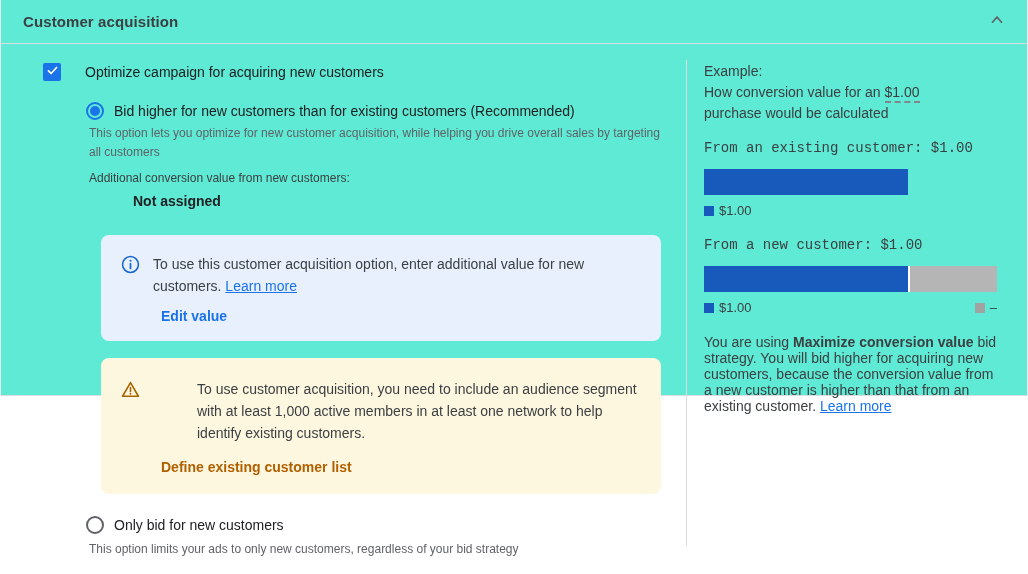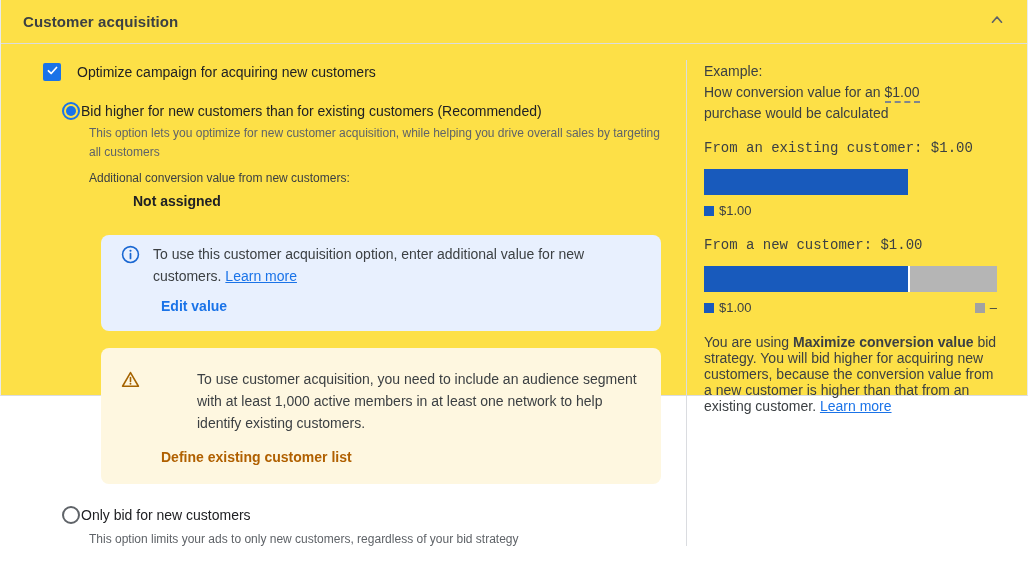--- a/index.html
+++ b/index.html
@@ -6,65 +6,65 @@
   html, body { background: #fff; }
   body {
     width: 1028px; height: 574px;
     font-family: "Liberation Sans", "DejaVu Sans", sans-serif;
     color: #3c4043;
     overflow: hidden;
   }
   .card {
     position: relative;
     width: 1028px; height: 396px;
-    background: #fde047;
+    background: #5eead4;
     border-left: 1px solid #e8eaed;
     border-right: 1px solid #e8eaed;
     border-bottom: 1px solid #dadce0;
   }
   
   .hdr {
     height: 44px;
     display: flex; align-items: center; justify-content: space-between;
     padding: 0 18px 0 22px;
     border-bottom: 1px solid #dadce0;
   }
   .hdr-title { font-size: 15px; font-weight: bold; color: #3c4043; letter-spacing: .1px; }
   .chevron-btn { width: 24px; height: 24px; display: flex; align-items: center; justify-content: center; cursor: pointer; background: none; border: none; }
   
   .bodyrow { display: flex; height: 521px; }
   .leftcol { width: 685px; padding: 19px 0 0 42px; }
   .rightcol { flex: 1; padding: 17px 30px 0 18px; font-size: 14px; line-height: 21px; color: #3c4043; }
   .vdivider { position: absolute; left: 685px; top: 60px; height: 486px; width: 1px; background: #dadce0; }
   
-  .check-row { display: flex; align-items: center; gap: 16px; }
+  .check-row { display: flex; align-items: center; gap: 24px; }
   .checkbox {
     width: 18px; height: 18px; border-radius: 2px;
     background: #1a73e8; display: flex; align-items: center; justify-content: center;
     flex: none; cursor: pointer;
   }
   .row-label { font-size: 14px; color: #202124; cursor: pointer; }
-  .radio-row { display: flex; align-items: center; gap: 1px; }
+  .radio-row { display: flex; align-items: center; gap: 10px; margin-left: 24px; }
   .radio {
     width: 18px; height: 18px; border-radius: 50%; flex: none; cursor: pointer;
     border: 2px solid #1a73e8; display: flex; align-items: center; justify-content: center;
   }
   .radio .dot { width: 10px; height: 10px; border-radius: 50%; background: #1a73e8; }
   .radio.off { border-color: #5f6368; }
   .option1 { margin-top: 21px; margin-left: 19px; }
   .option2 { margin-top: 22px; margin-left: 19px; }
   .option-body { margin-left: 27px; }
   .desc { font-size: 12px; line-height: 19px; color: #5f6368; max-width: 580px; margin-top: 4px; }
   .value-label { font-size: 12px; color: #3c4043; margin-top: 9px; }
   .value-bold { font-size: 14px; font-weight: bold; color: #202124; margin-top: 8px; padding-left: 44px; }
   
   .notice {
     margin-left: 12px; width: 560px; border-radius: 8px;
   }
-  .notice-info { background: #e8f0fe; margin-top: 26px; padding: 8px 24px 16px 20px; }
+  .notice-info { background: #e8f0fe; margin-top: 26px; padding: 18px 24px 16px 20px; }
   .notice-warn { background: #fef7e0; margin-top: 17px; padding: 20px 24px 18px 20px; }
   .notice-row { display: flex; gap: 13px; }
   .notice-icon { flex: none; width: 19px; height: 19px; margin-top: 2px; }
   .notice-text { font-size: 14px; line-height: 22px; color: #3c4043; max-width: 472px; }
   .notice-warn .notice-text { max-width: 505px; margin-left: 44px; }
   .link { color: #1a73e8; text-decoration: underline; cursor: pointer; }
   .notice-action {
     display: inline-block; margin-left: 40px; margin-top: 11px;
     font-size: 14px; font-weight: bold; color: #1a73e8; cursor: pointer;
   }

